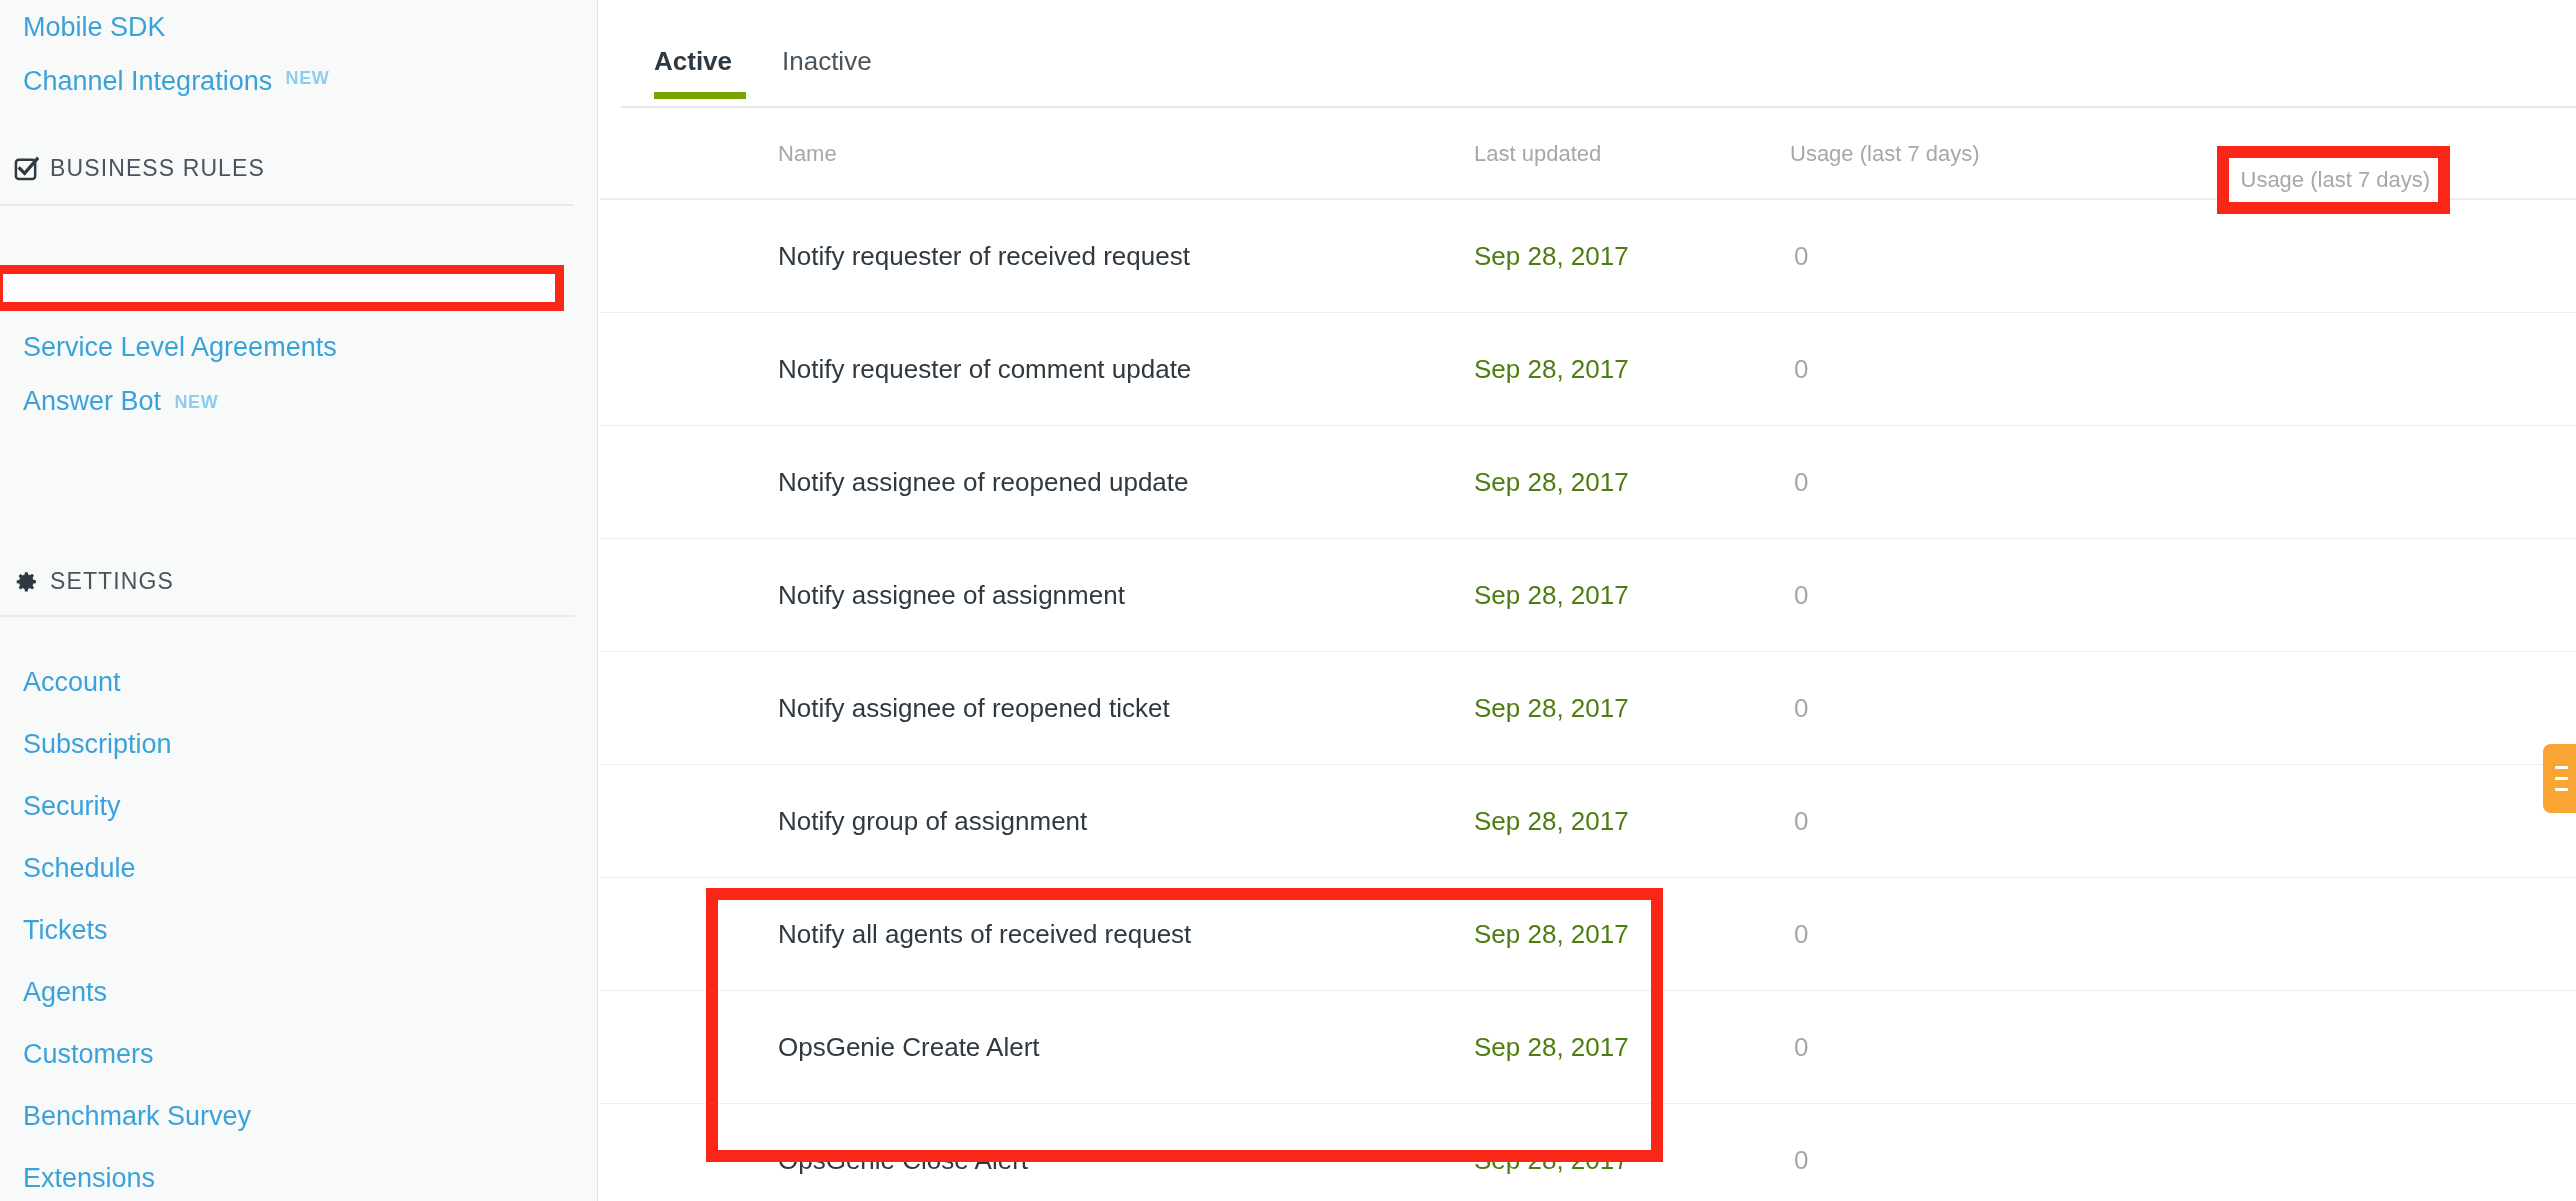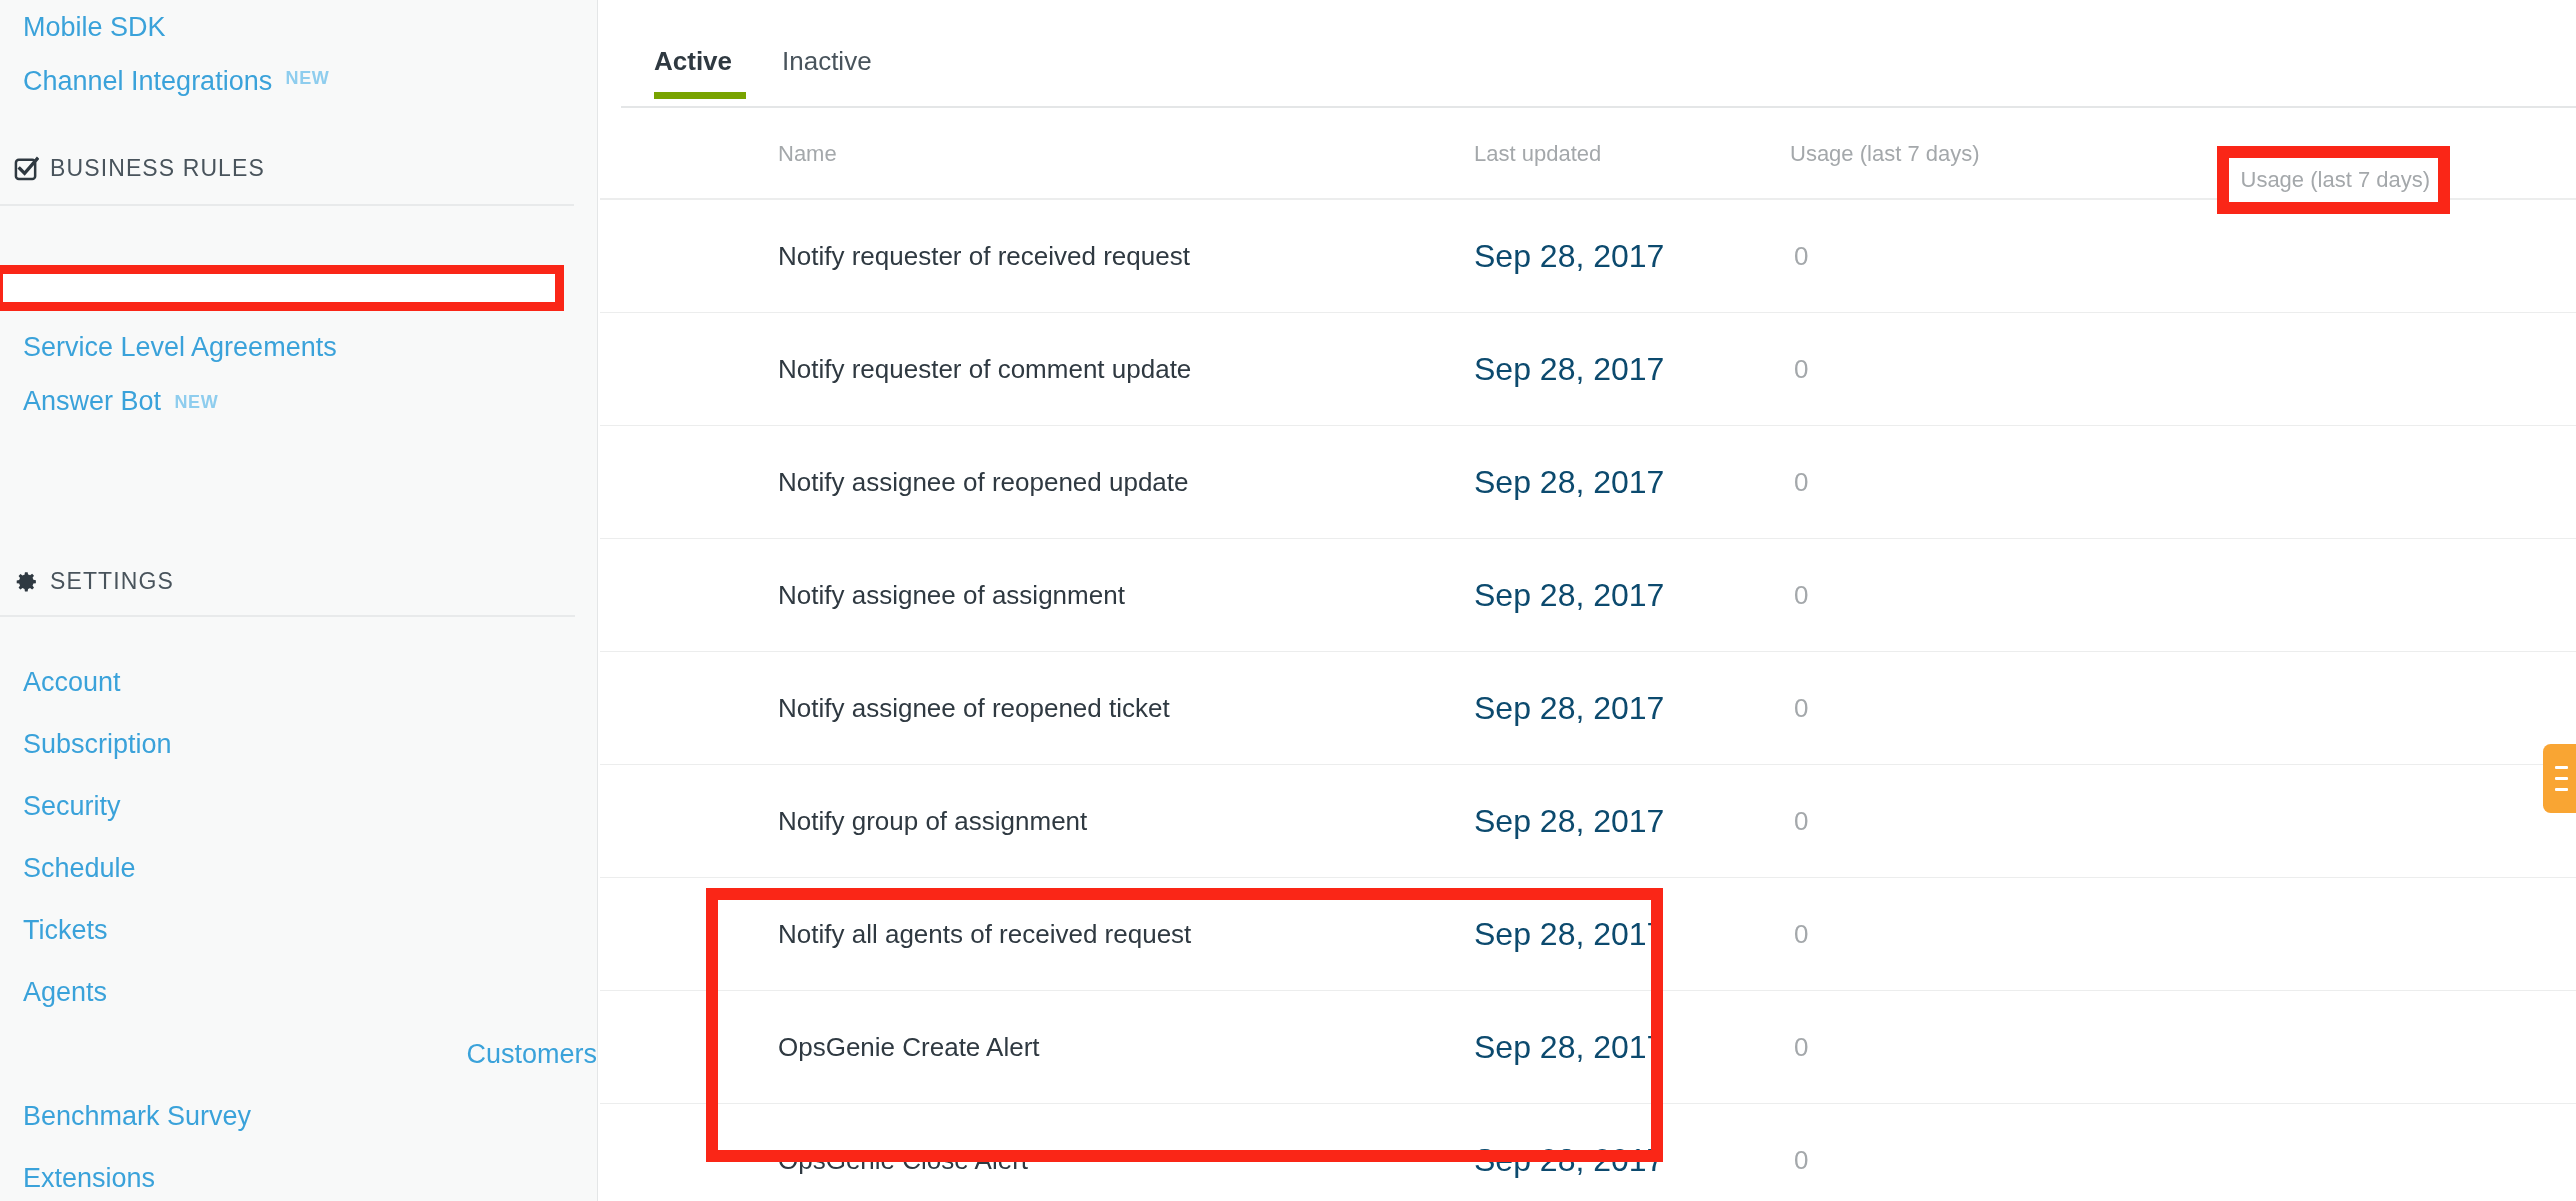--- a/index.html
+++ b/index.html
@@ -164,22 +164,22 @@
   .c-name {
     position: absolute;
     left: 178px;
     font-size: 26px;
     color: #2f3941;
     white-space: nowrap;
   }
   .c-date {
     position: absolute;
     left: 874px;
-    font-size: 32px;
-    color: #0c4a6e;
+    font-size: 26px;
+    color: #4d7c0f;
     white-space: nowrap;
   }
   .c-usage {
     position: absolute;
     left: 1194px;
     font-size: 26px;
     color: #a4a8ab;
   }
   .trow.header .c-name,
   .trow.header .c-date,
@@ -329,21 +329,21 @@
     <div class="nav-row" style="height:62px;">
       <a class="nav-link" href="#">
         <span>Tickets</span>
       </a>
     </div>
     <div class="nav-row" style="height:62px;">
       <a class="nav-link" href="#">
         <span>Agents</span>
       </a>
     </div>
-    <div class="nav-row" style="height:62px;justify-content:flex-end;">
+    <div class="nav-row" style="height:62px;">
       <a class="nav-link" href="#">
         <span>Customers</span>
       </a>
     </div>
     <div class="nav-row" style="height:62px;">
       <a class="nav-link" href="#">
         <span>Benchmark Survey</span>
       </a>
     </div>
     <div class="nav-row" style="height:62px;">

